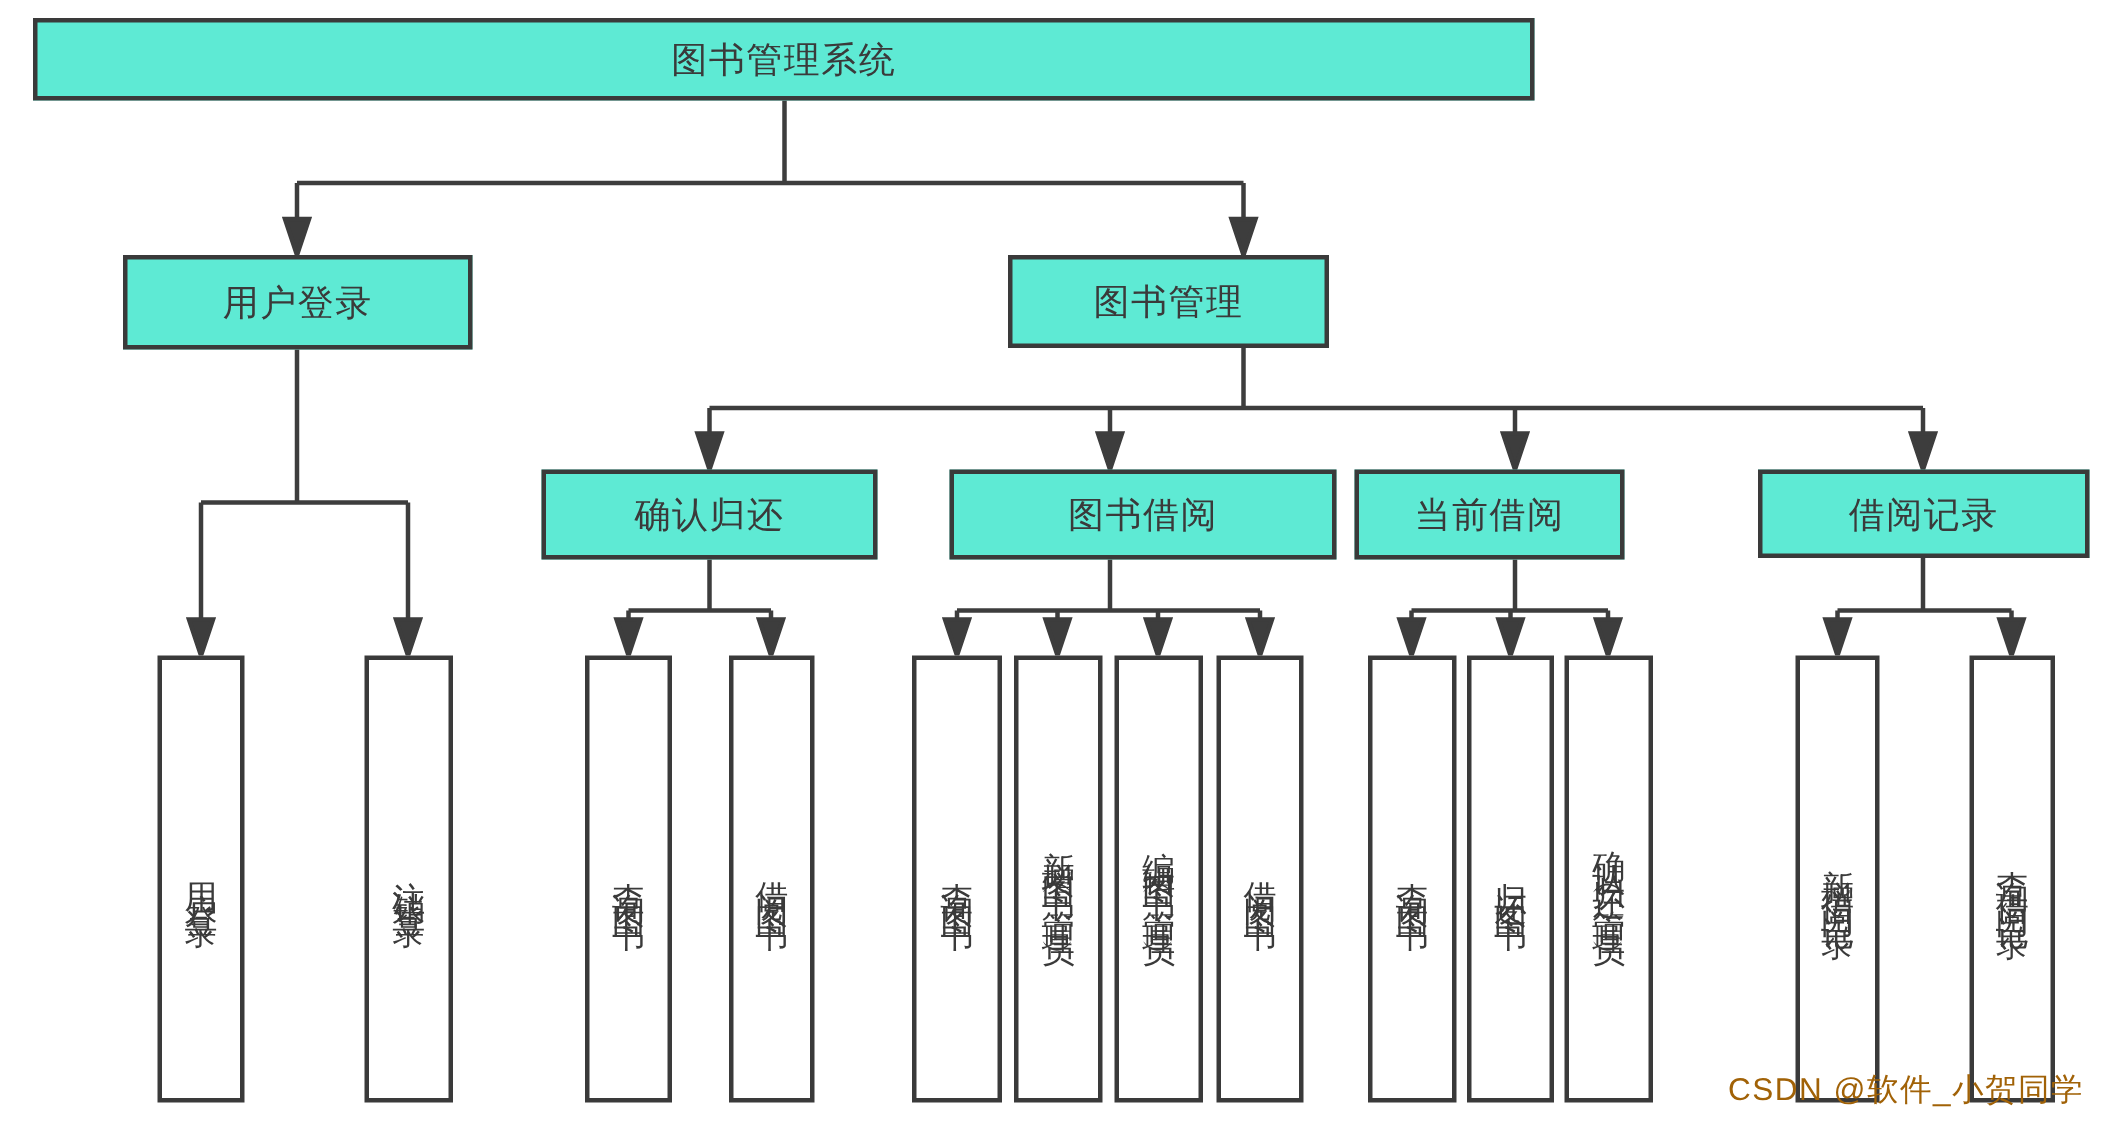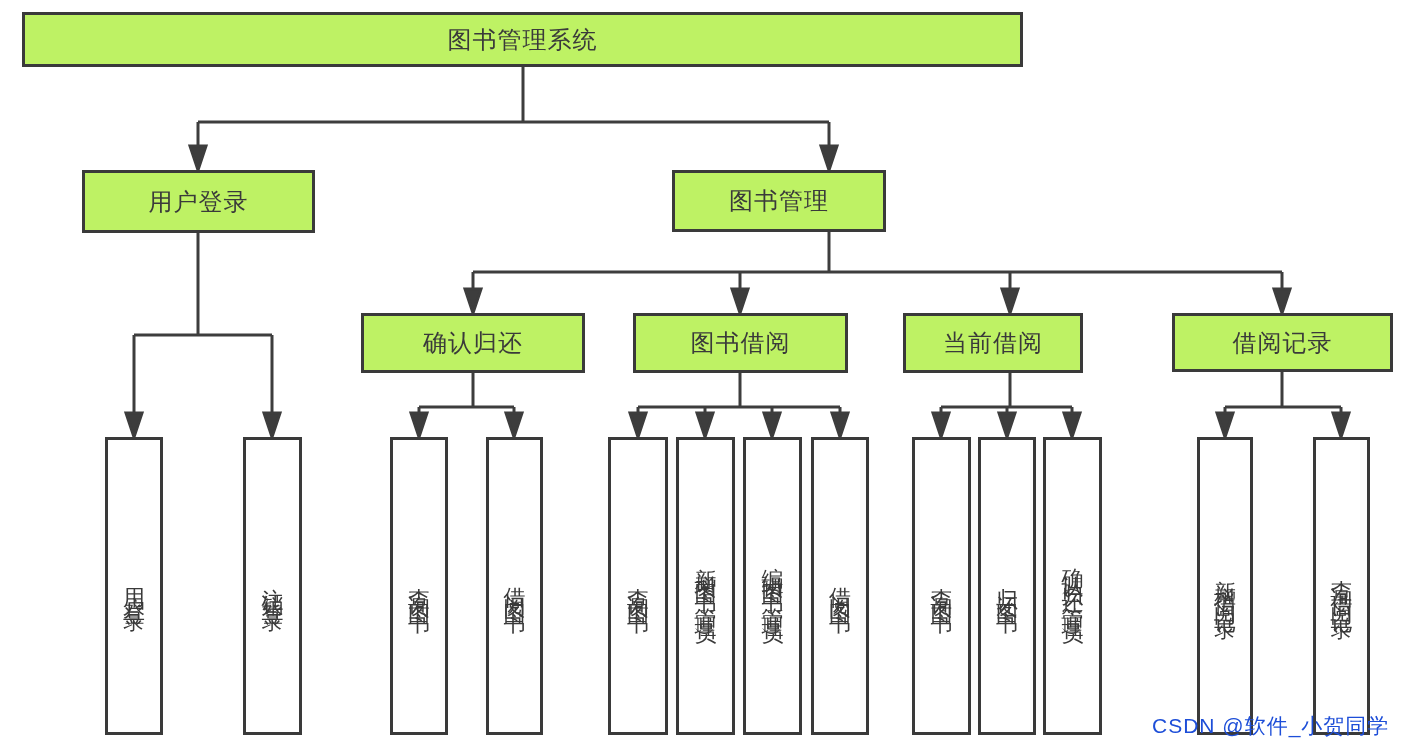--- a/index.html
+++ b/index.html
@@ -8,21 +8,21 @@
     position:relative;
     width:1405px;height:747px;
     background:#ffffff;
     overflow:hidden;
   }
   .wires{position:absolute;left:0;top:0;width:1405px;height:747px;}
   .node{
     position:absolute;
     box-sizing:border-box;
     border:3px solid #3a3a3a;
-    background:#bef264;
+    background:#5eead4;
     display:flex;
     align-items:center;
     justify-content:center;
     color:#3a3a3a;
   }
   .h-node{font-size:24px;letter-spacing:1px;}
   .leaf{
     position:absolute;
     box-sizing:border-box;
     border:3px solid #3a3a3a;
@@ -38,21 +38,21 @@
     font-size:22px;
     letter-spacing:8px;
     color:#3a3a3a;
     line-height:1;
     white-space:nowrap;
   }
   .watermark{
     position:absolute;
     left:1152px;top:712px;
     font-size:21px;
-    color:#1d4ed8;
+    color:#a16207;
     letter-spacing:1px;
     white-space:nowrap;
   }
 </style>
 </head>
 <body>
 
 <div class="stage">
 
   <svg class="wires" viewBox="0 0 1405 747" xmlns="http://www.w3.org/2000/svg">
@@ -132,21 +132,21 @@
       </g>
     </g>
   </svg>
 
   <div class="node h-node" style="left:22px;top:12px;width:1001px;height:55px">图书管理系统</div>
 
   <div class="node h-node" style="left:82px;top:170px;width:233px;height:63px">用户登录</div>
   <div class="node h-node" style="left:672px;top:170px;width:214px;height:62px">图书管理</div>
 
   <div class="node h-node" style="left:361px;top:313px;width:224px;height:60px">确认归还</div>
-  <div class="node h-node" style="left:633px;top:313px;width:215px;height:60px">图书借阅</div>
+  <div class="node h-node" style="left:633px;top:313px;width:258px;height:60px">图书借阅</div>
   <div class="node h-node" style="left:903px;top:313px;width:180px;height:60px">当前借阅</div>
   <div class="node h-node" style="left:1172px;top:313px;width:221px;height:59px">借阅记录</div>
 
   <div class="leaf" style="left:105px;width:58px">
     <span class="vtext">用户登录</span>
   </div>
   <div class="leaf" style="left:243px;width:59px">
     <span class="vtext">注销登录</span>
   </div>
 

